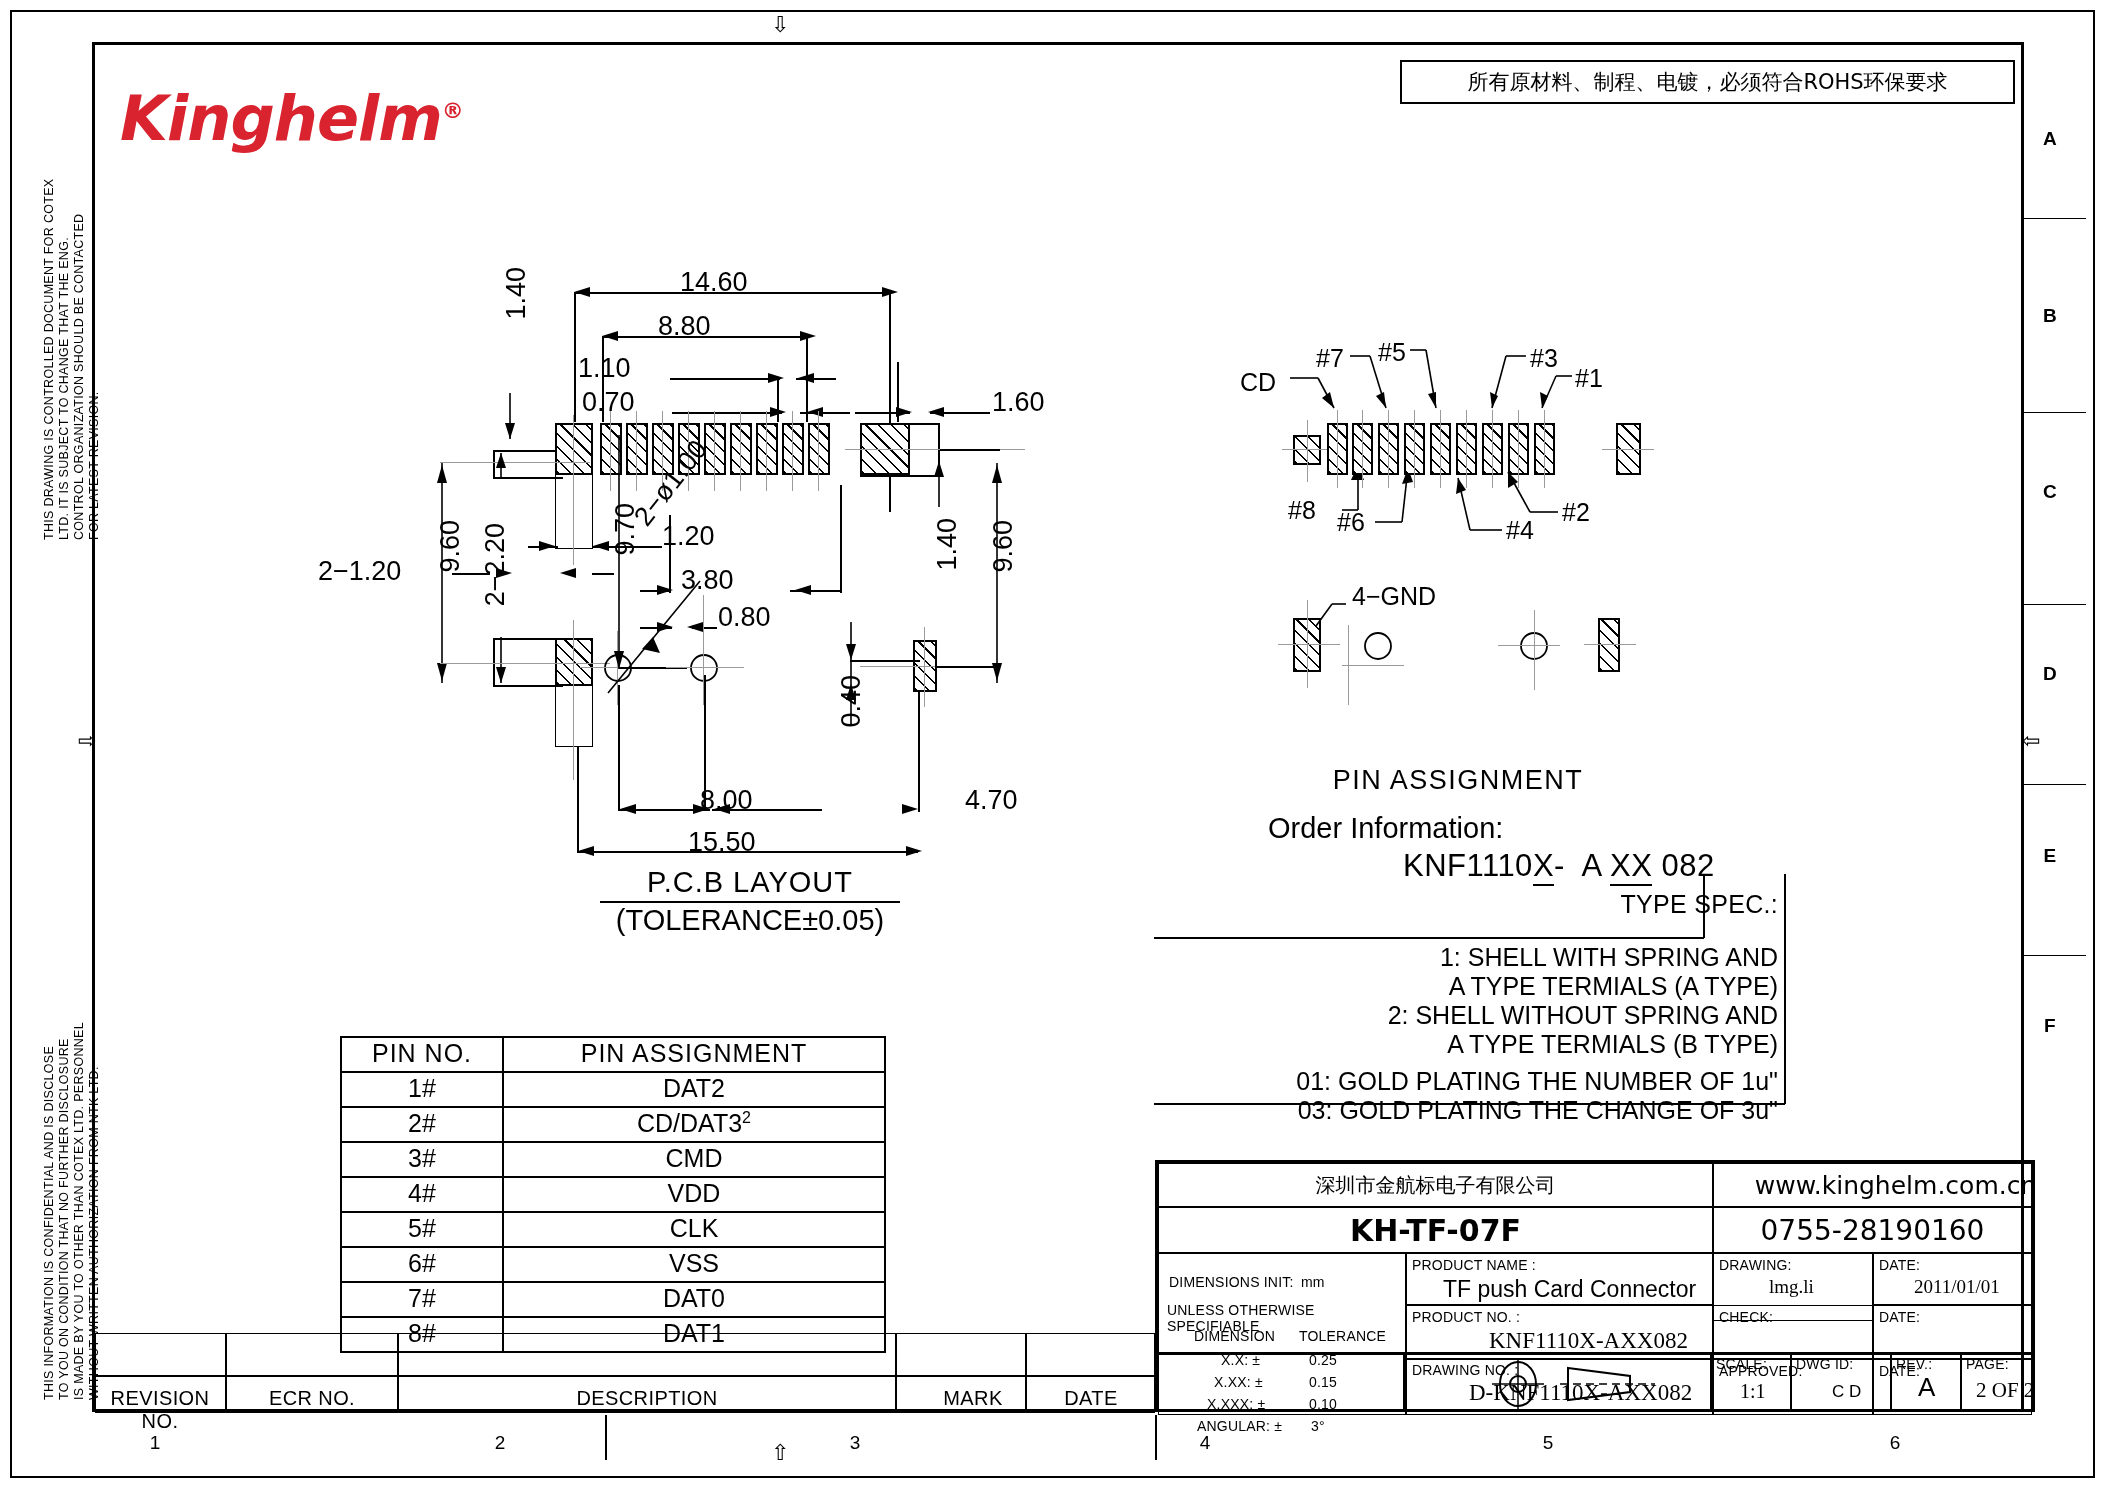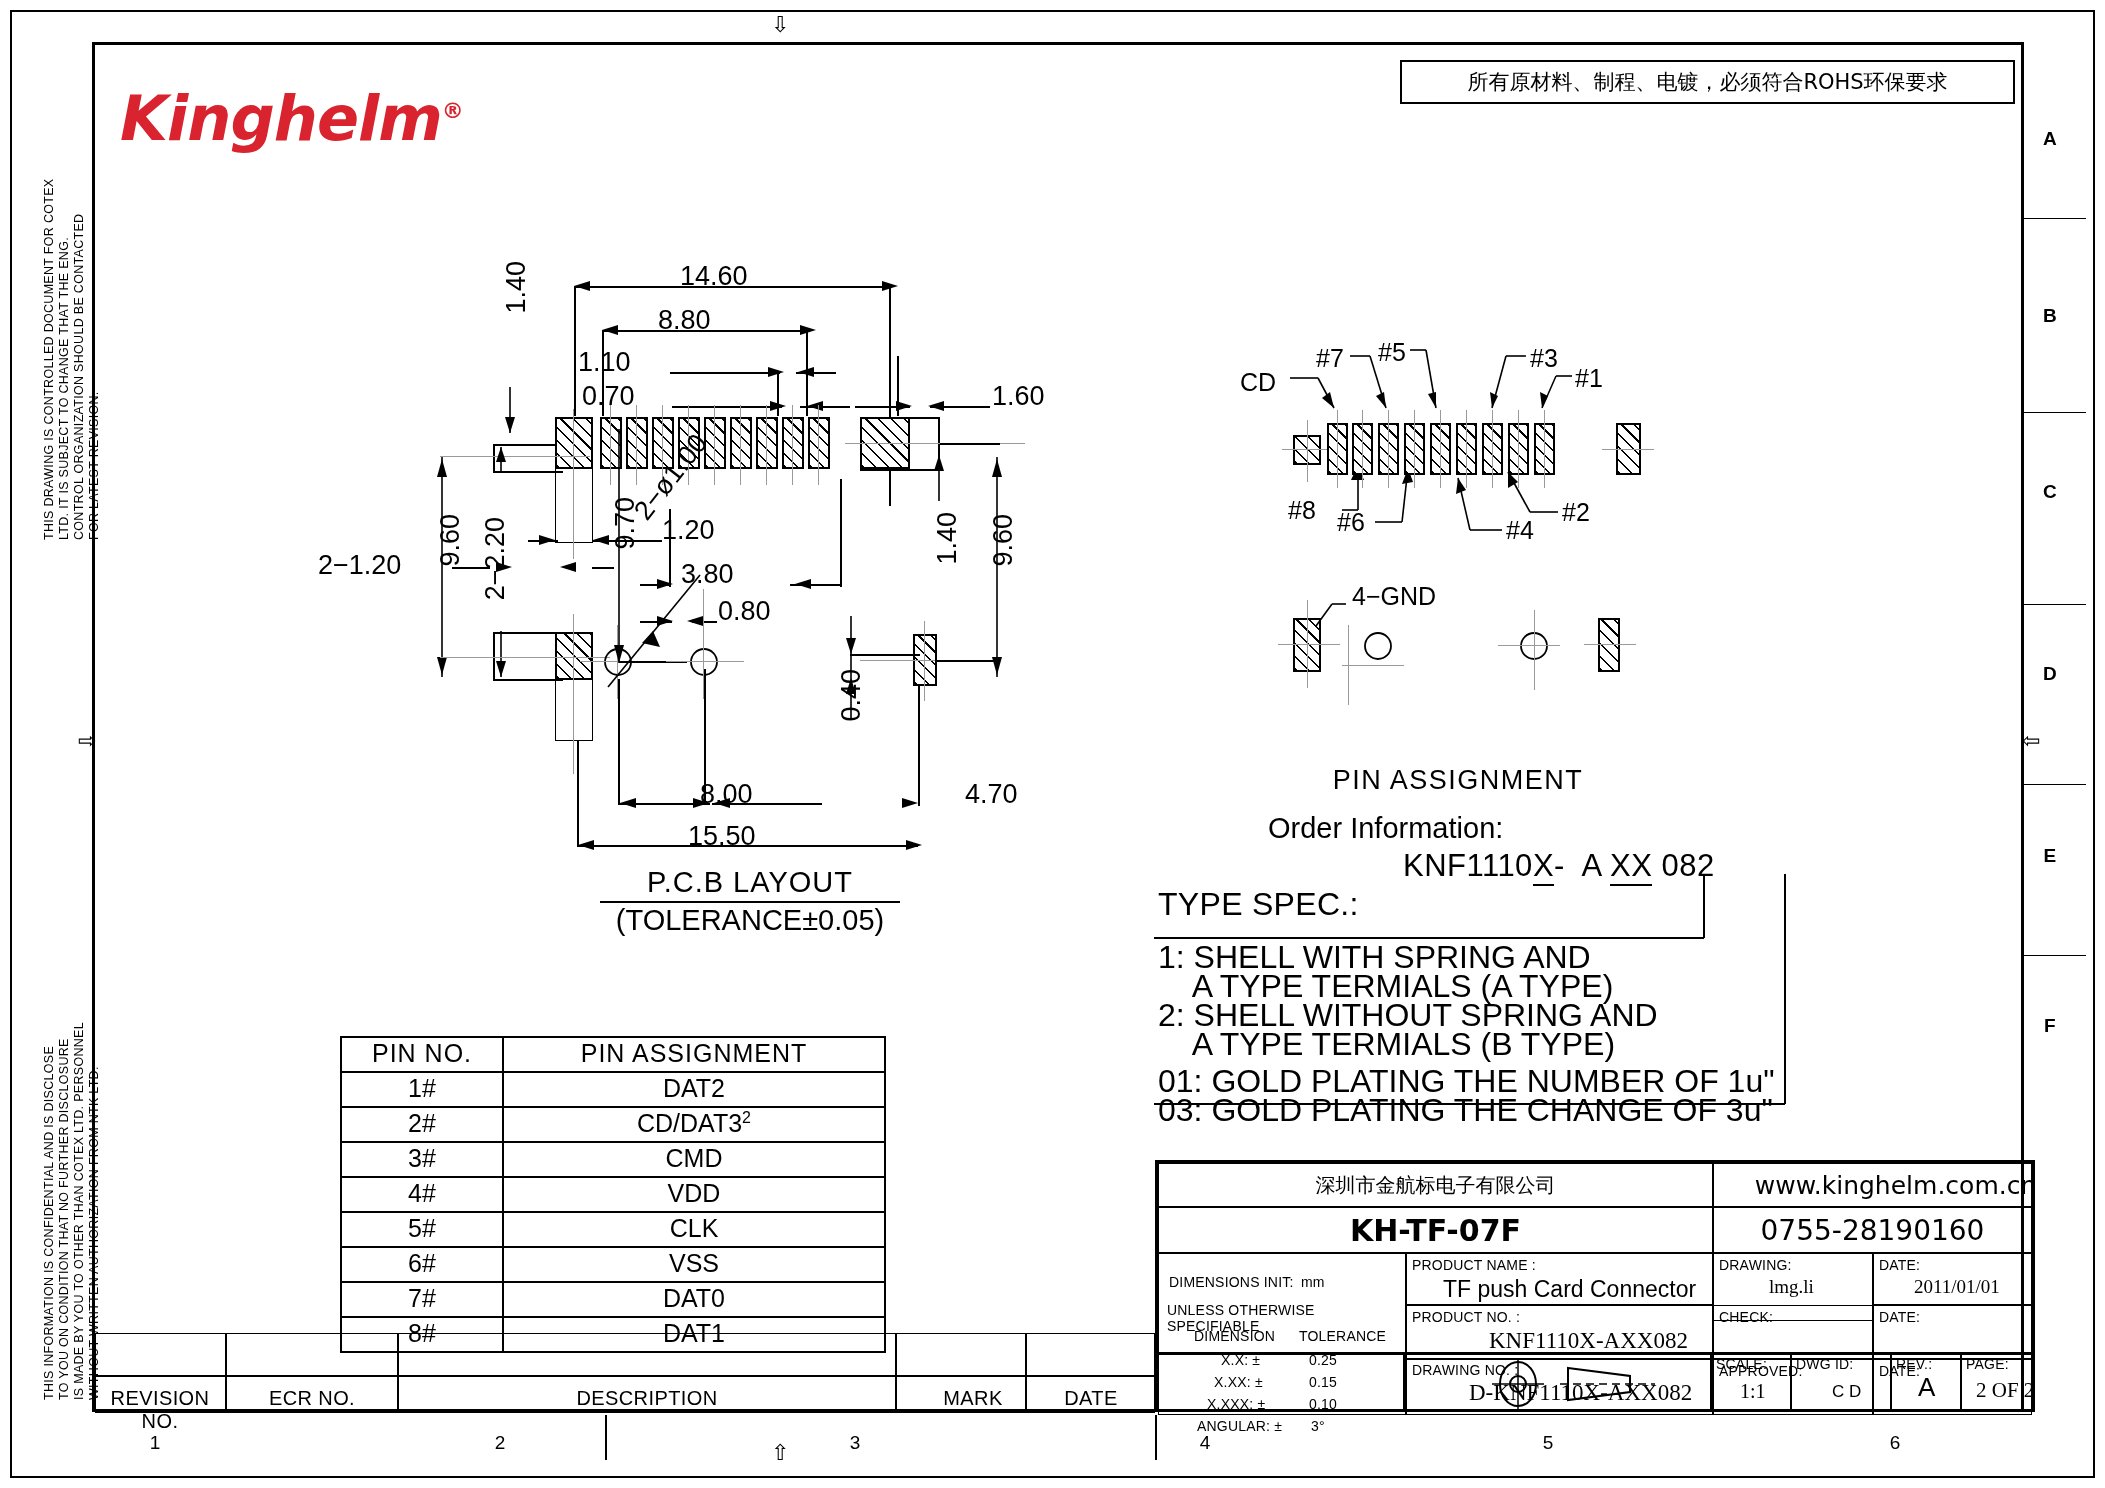--- a/index.html
+++ b/index.html
@@ -70,21 +70,21 @@
   sup{font-size:16px;}
 
   
   #pin-assign-caption{left:1238px;top:765px;width:440px;text-align:center;font-size:27px;letter-spacing:1.5px;}
 
   
   #order-title{left:1268px;top:812px;font-size:29px;}
   #order-code{left:1403px;top:848px;font-size:31px;letter-spacing:.5px;white-space:nowrap;}
   .ul-x{border-bottom:2px solid #000;padding-bottom:1px;}
 
-  #typespec{left:1158px;top:890px;width:620px;font-size:32px;line-height:29px;}
+  #typespec{left:1158px;top:890px;width:620px;font-size:25px;line-height:29px;text-align:right;}
   #typespec .hdr{letter-spacing:.3px;}
 
   
   #titleblock{left:1155px;top:1160px;width:880px;height:252px;border:3px solid #000;box-sizing:border-box;}
   .tb-cell{position:absolute;box-sizing:border-box;}
   .tb-lab{font-size:14px;letter-spacing:.2px;}
   .tb-big{font-size:29px;font-family:"DejaVu Sans",sans-serif;}
   .tb-val{font-size:23px;}
   .bdr{border:1.5px solid #000;}
 
@@ -134,21 +134,21 @@
 WITHOUT WRITTEN AUTHORIZATION FROM NTK LTD.</div>
 
 <div class="abs" id="rohs-box">
   <span>所有原材料、制程、电镀，必须符合ROHS环保要求</span>
 </div>
 
 <div class="abs" id="logo">
   <span>Kinghelm</span><span id="logo-r">®</span>
 </div>
 
-<div class="abs" id="pcb-drawing" style="left:0;top:9px;width:1060px;height:900px;padding-left:11px;">
+<div class="abs" id="pcb-drawing" style="left:0;top:15px;width:1060px;height:900px;padding-left:11px;">
 
   <div class="abs hline" style="left:574px;top:277px;width:316px;"></div>
   <svg class="abs" style="left:566px;top:269px;" width="340" height="16">
     <polygon points="8,8 24,3 24,13" fill="#000"></polygon>
       <polygon points="332,8 316,3 316,13" fill="#000"></polygon>
   </svg>
   <div class="abs vline" style="left:574px;top:277px;height:130px;"></div>
   <div class="abs vline" style="left:889px;top:277px;height:220px;"></div>
   <div class="abs dimtxt" style="left:680px;top:252px;">14.60</div>
 

